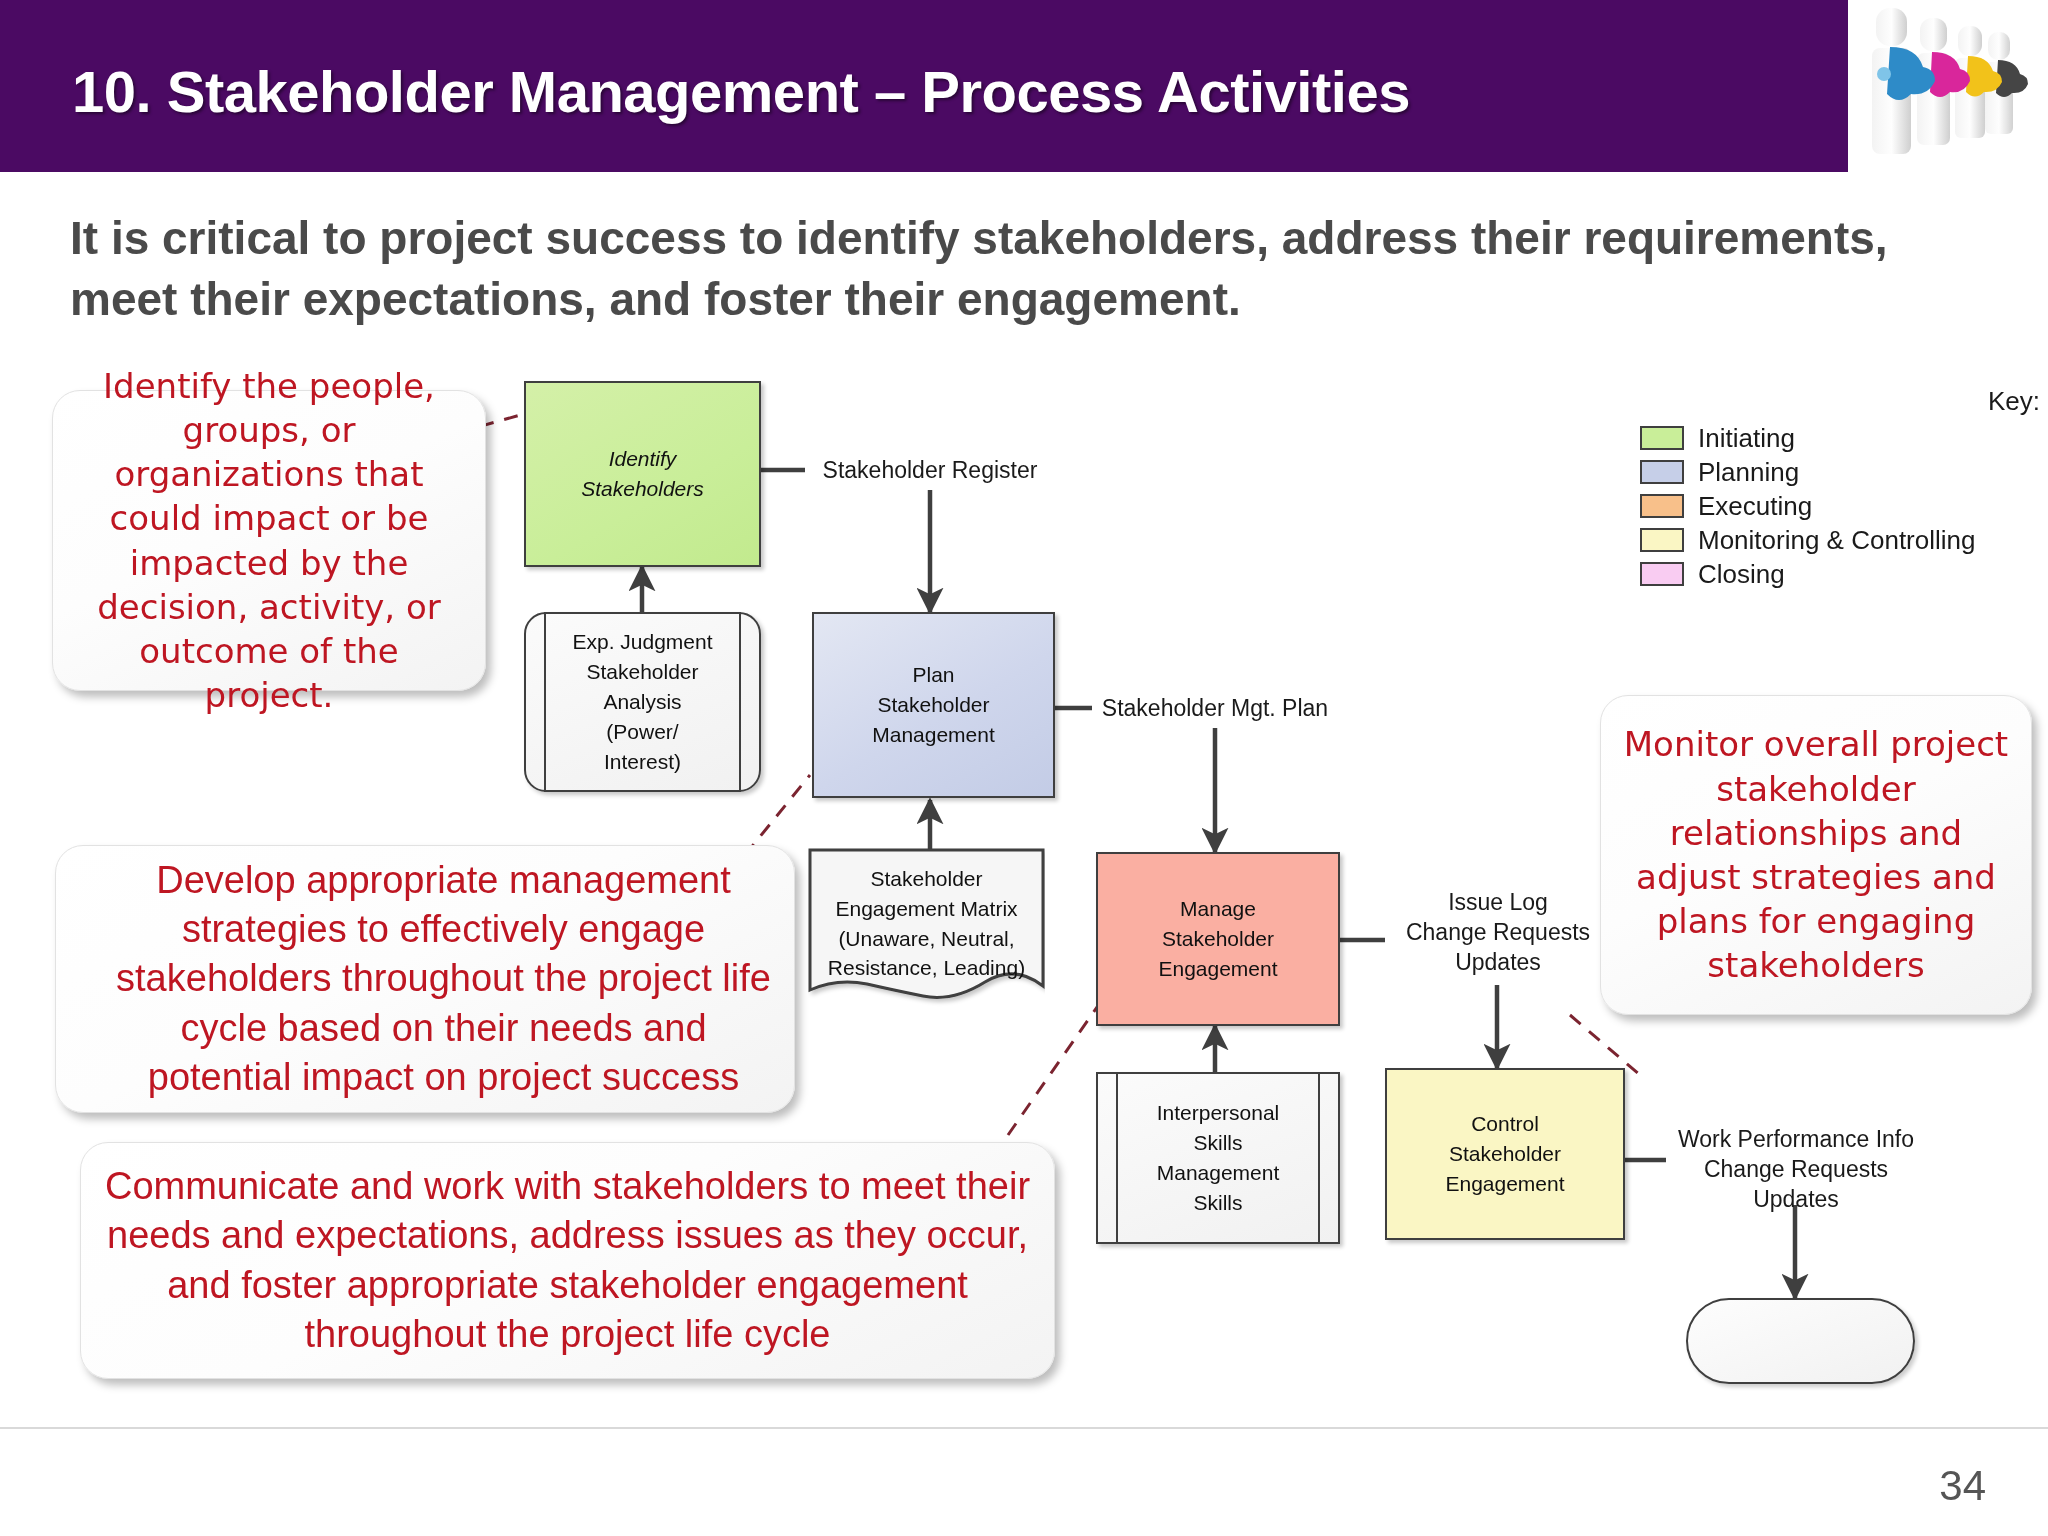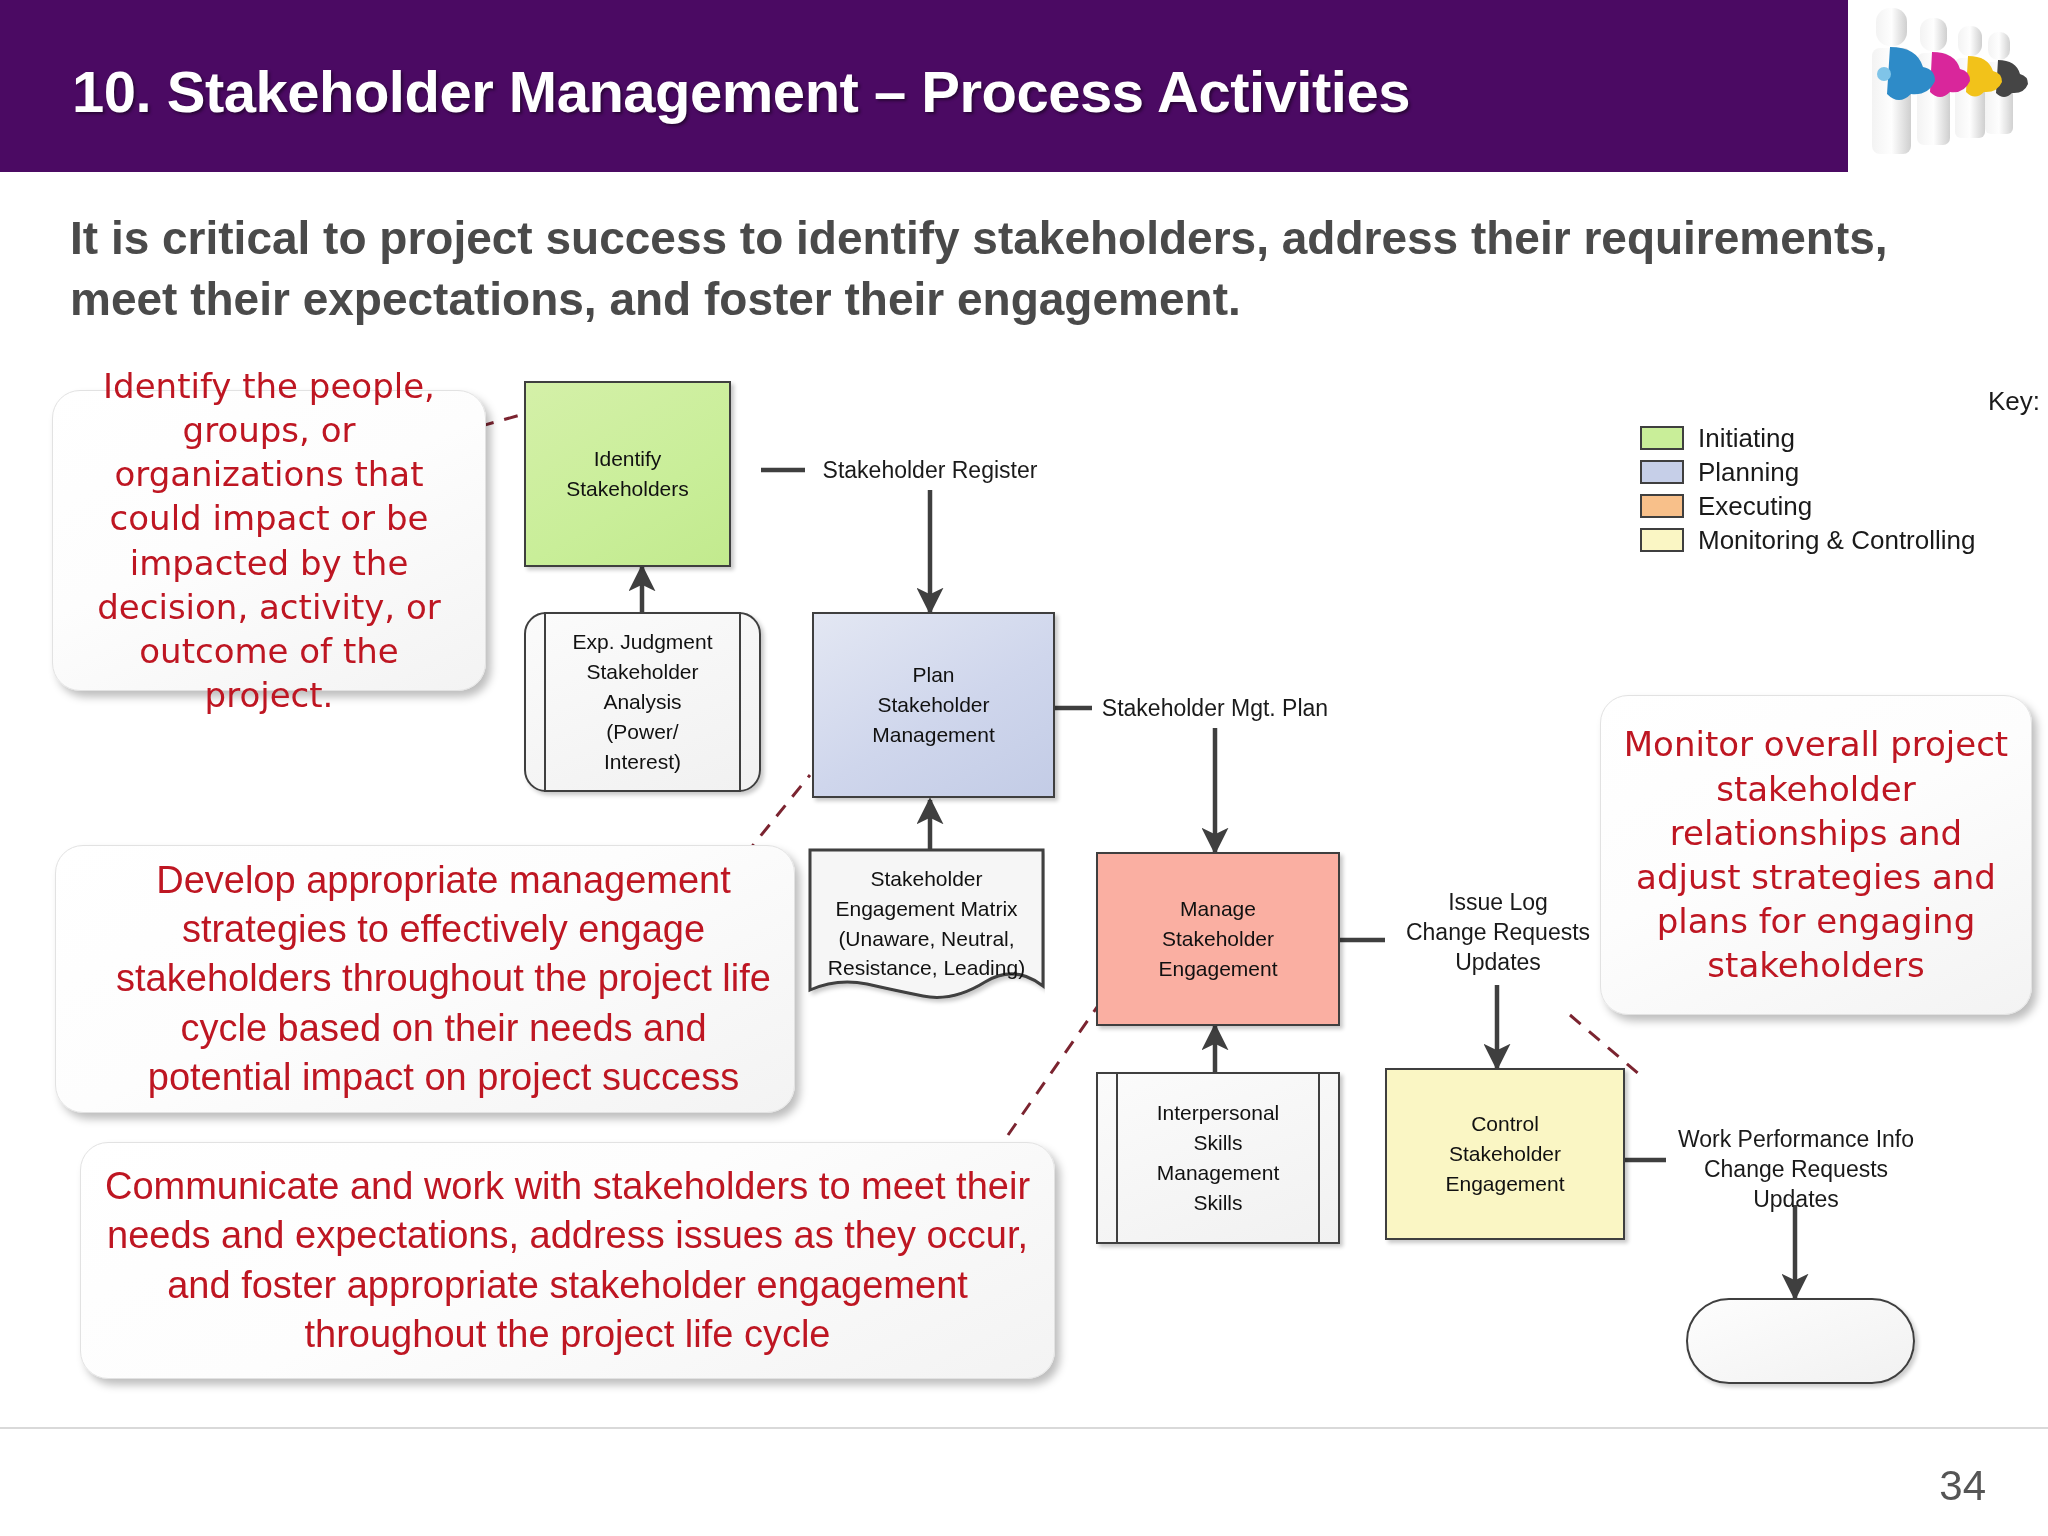--- a/index.html
+++ b/index.html
@@ -208,21 +208,21 @@
     </g>
 
     <g stroke="#7B2430" stroke-width="3" fill="none" stroke-dasharray="14 11">
       <line x1="432" y1="440" x2="545" y2="408"></line>
       <line x1="745" y1="855" x2="810" y2="775"></line>
       <line x1="1008" y1="1135" x2="1102" y2="1000"></line>
       <line x1="1570" y1="1015" x2="1640" y2="1075"></line>
     </g>
   </svg>
 
-  <div class="node node-initiating" style="left:524px; top:381px; width:207px; height:186px;">
+  <div class="node node-initiating" style="left:524px; top:381px; width:237px; height:186px;font-style:italic;">
     <span style="white-space:pre-line;">Identify
 Stakeholders</span>
   </div>
 
   <div class="node node-pdp" style="left:524px; top:612px; width:237px; height:180px;border-radius:22px;">
     <span style="white-space:pre-line;">Exp. Judgment
 Stakeholder
 Analysis
 (Power/
 Interest)</span>
@@ -294,20 +294,24 @@
       <div class="key-label">Planning</div>
     </div>
     <div class="key-row">
       <div class="key-swatch" style="background:#F8C08A;"></div>
       <div class="key-label">Executing</div>
     </div>
     <div class="key-row">
       <div class="key-swatch" style="background:#FAF6C4;"></div>
       <div class="key-label">Monitoring &amp; Controlling</div>
     </div>
+    <div class="key-row">
+      <div class="key-swatch" style="background:#F9CCF2;"></div>
+      <div class="key-label">Closing</div>
+    </div>
   </div>
 
   <div class="callout callout-a" style="left:52px; top:390px; width:434px; height:301px;">
     <span>Identify the people, groups, or organizations that could impact or be impacted by the decision, activity, or outcome of the project.</span>
   </div>
 
   <div class="callout callout-cond" style="left:55px; top:845px; width:740px; height:268px;padding-left:37px;">
     <span>Develop appropriate management strategies to effectively engage stakeholders throughout the project life cycle based on their needs and potential impact on project success</span>
   </div>
 

